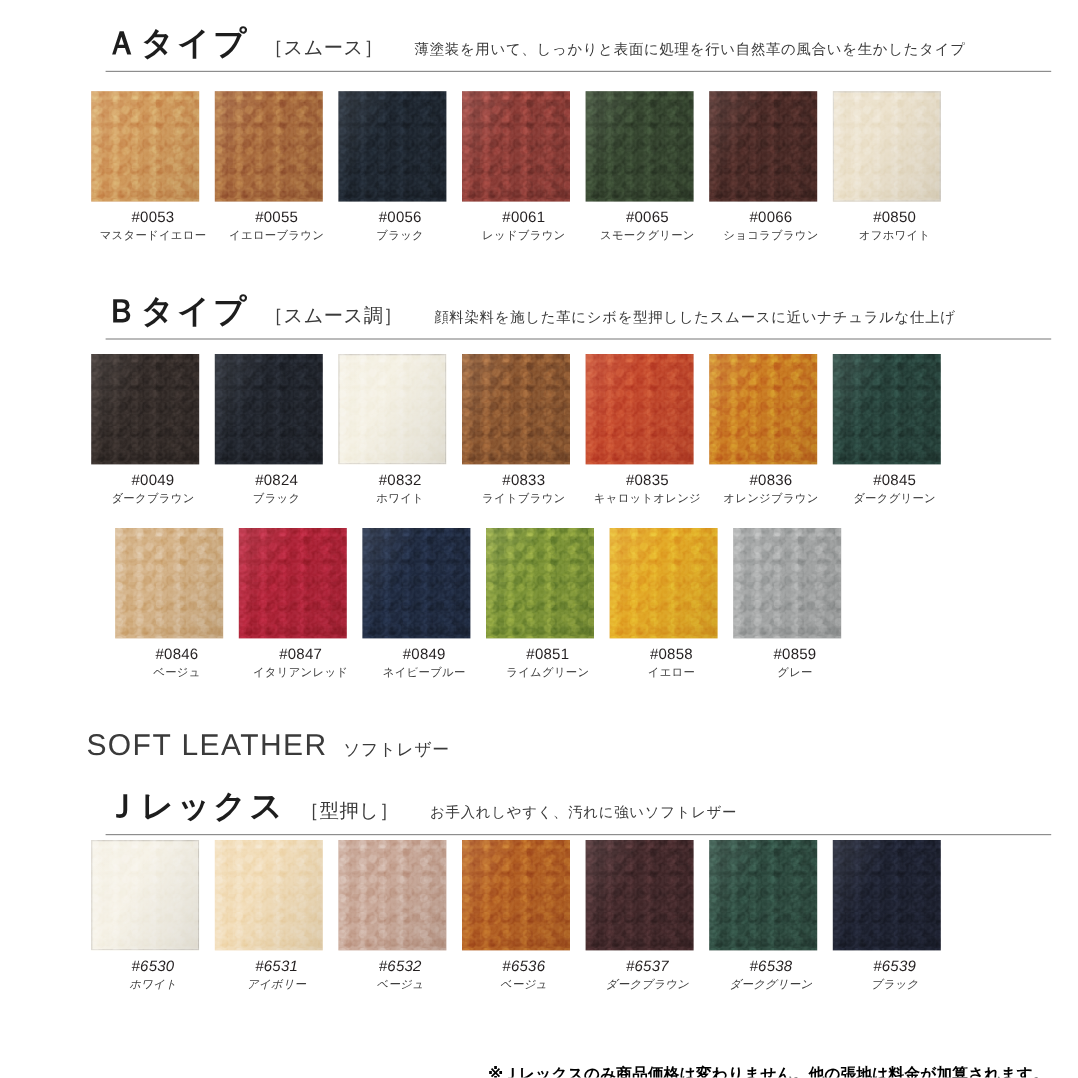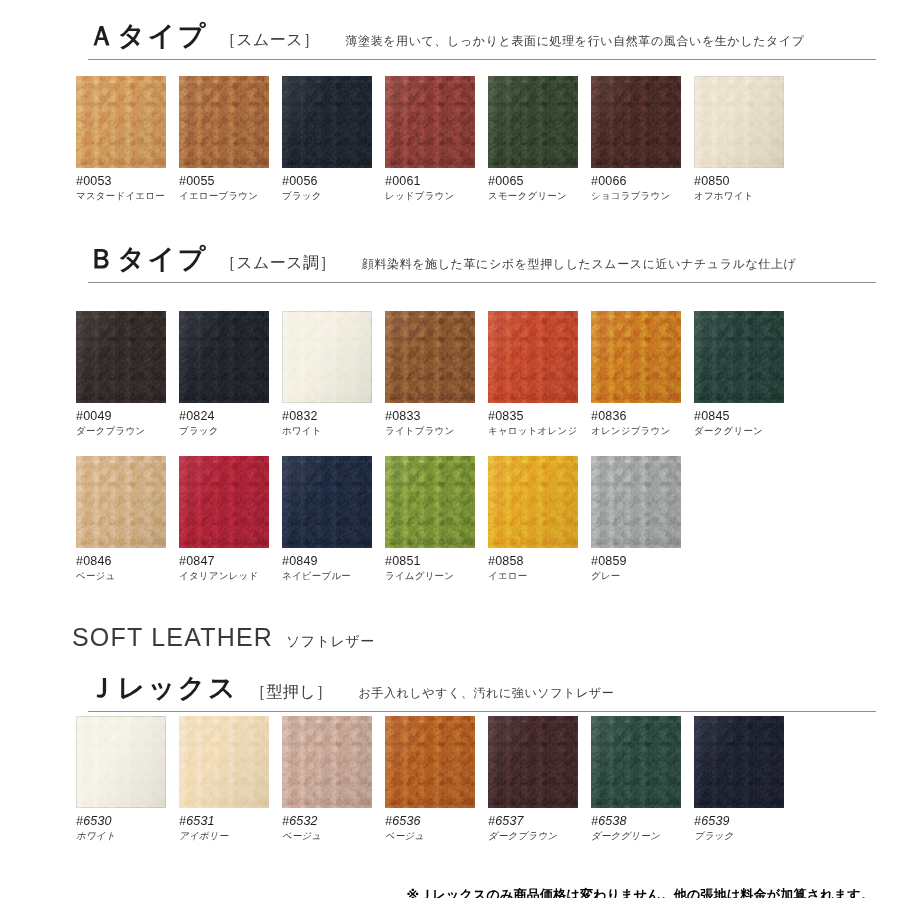--- a/index.html
+++ b/index.html
@@ -64,20 +64,21 @@
 
   
   .swatch-row{
     display:flex;
     padding-left:76px;
     gap:0px;
   }
   .swatch-cell{
     width:103px;
     margin-right:0px;
+    text-align:center;
   }
   .swatch{
     width:90px;height:92px;
     position:relative;
     overflow:hidden;
     background-repeat:repeat;
   }
   .swatch.light-edge{box-shadow:inset 0 0 0 1px #d8d4cc;}
   
   .grain{
@@ -215,21 +216,21 @@
     </div>
   </div>
 
   <div class="type-block" style="margin-top:38px;">
     <div class="type-head">
       <span class="name">Ｂタイプ</span>
       <span class="finish">［スムース調］</span>
       <span class="desc">顔料染料を施した革にシボを型押ししたスムースに近いナチュラルな仕上げ</span>
     </div>
   </div>
-  <div class="swatch-row" style="margin-top:28px;">
+  <div class="swatch-row" style="margin-top:12px;">
     <div class="swatch-cell">
       <div class="swatch" style="background-color: rgb(51, 43, 40);">
         <div class="grain"></div>
         <div class="grain2"></div>
         <div class="sheen"></div>
       </div>
       <div class="code">#0049</div>
       <div class="cname">ダークブラウン</div>
     </div>
     <div class="swatch-cell">
@@ -281,21 +282,21 @@
       <div class="swatch" style="background-color: rgb(38, 65, 58);">
         <div class="grain"></div>
         <div class="grain2"></div>
         <div class="sheen"></div>
       </div>
       <div class="code">#0845</div>
       <div class="cname">ダークグリーン</div>
     </div>
   </div>
 
-  <div class="swatch-row" style="margin-top:18px;">
+  <div class="swatch-row" style="margin-top:18px;margin-left:20px;">
     <div class="swatch-cell">
       <div class="swatch" style="background-color: rgb(212, 178, 135);">
         <div class="grain"></div>
         <div class="grain2"></div>
         <div class="sheen"></div>
       </div>
       <div class="code">#0846</div>
       <div class="cname">ベージュ</div>
     </div>
     <div class="swatch-cell">

